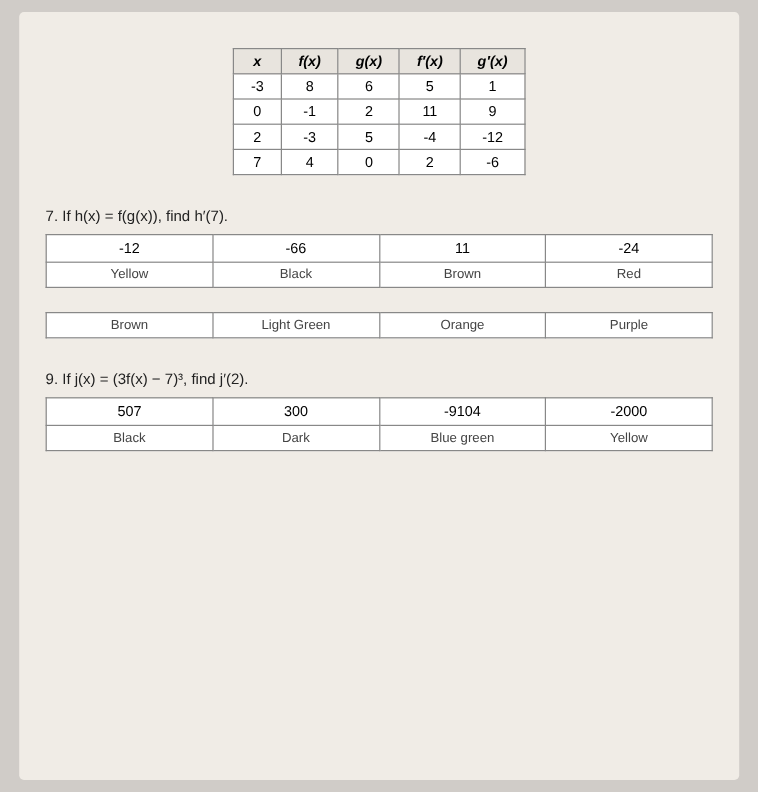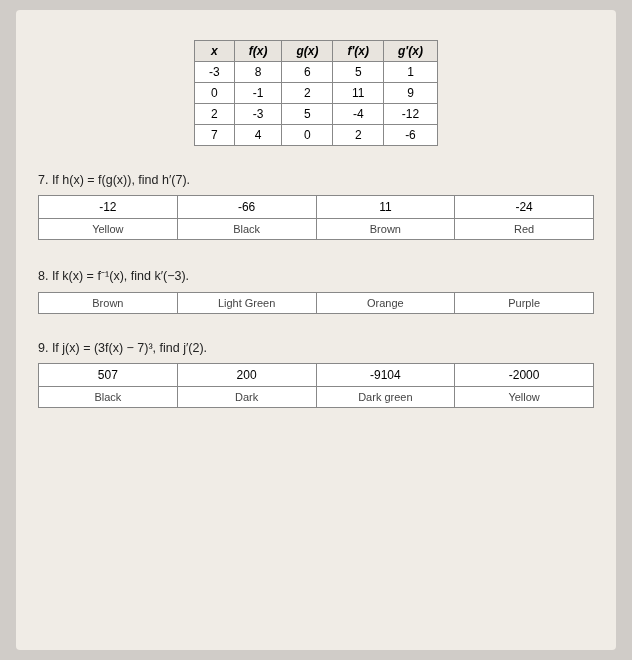--- a/index.html
+++ b/index.html
@@ -130,42 +130,41 @@
       </tr>
       <tr class="labels">
         <td>Yellow</td>
         <td>Black</td>
         <td>Brown</td>
         <td>Red</td>
       </tr>
     </tbody>
   </table>
 
-  <p class="question-label">8.  If k(x) = f⁻¹(x), find k′(−3).</p>
   <table class="answer-table">
     <tbody>
       <tr class="labels">
         <td>Brown</td>
         <td>Light Green</td>
         <td>Orange</td>
         <td>Purple</td>
       </tr>
     </tbody>
   </table>
 
   <p class="question-label">9.  If j(x) = (3f(x) − 7)³, find j′(2).</p>
   <table class="answer-table">
     <tbody>
       <tr class="values">
         <td>507</td>
-        <td>200</td>
+        <td>300</td>
         <td>-9104</td>
         <td>-2000</td>
       </tr>
       <tr class="labels">
         <td>Black</td>
         <td>Dark</td>
-        <td>Dark green</td>
+        <td>Blue green</td>
         <td>Yellow</td>
       </tr>
     </tbody>
   </table>
 </div>
 
 </body></html>

